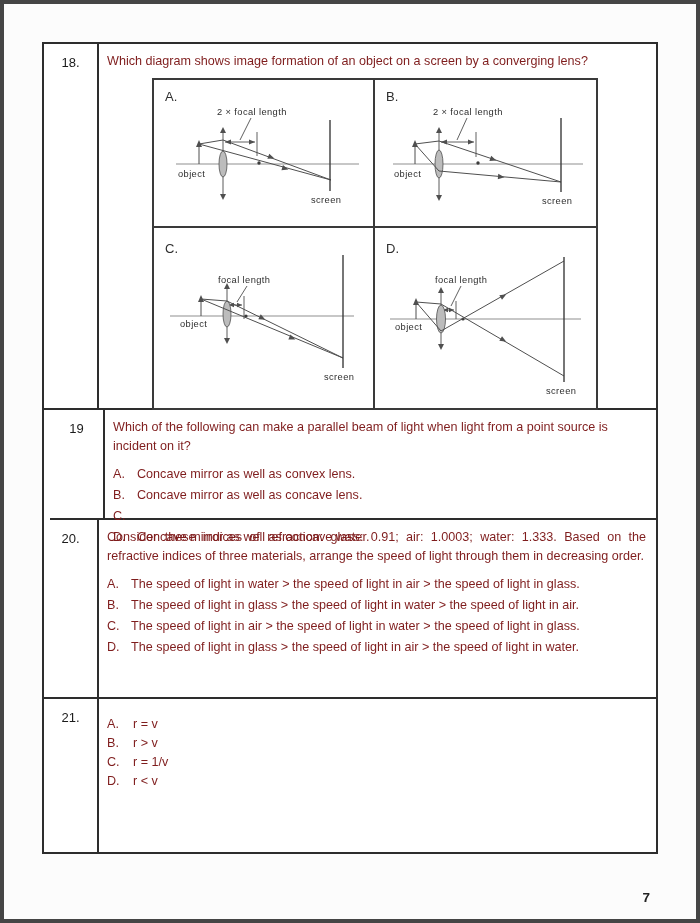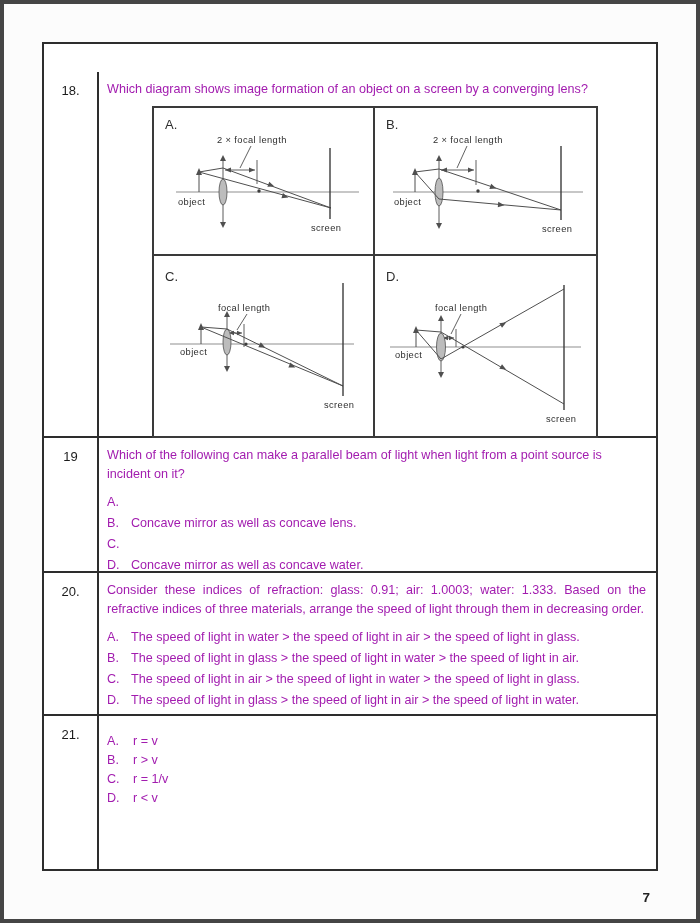--- a/index.html
+++ b/index.html
@@ -14,33 +14,33 @@
     position:absolute; inset:4px;
     background:#fcfcfc;
   }
   .qtable {
     position:absolute; left:38px; top:38px; width:616px;
     border:2px solid #2d2d2d;
     background:#fff;
   }
   .qrow { display:flex; border-bottom:2px solid #2d2d2d; }
   .qrow:last-child { border-bottom:none; }
-  .r18 { height:366px;margin-top:28px; }
-  .r19 { height:135px; }
-  .r20 { height:143px; }
+  .r18 { height:366px; }
+  .r19 { height:110px;margin-left:6px; }
+  .r20 { height:179px; }
   .r21 { height:153px;border-radius:21px; }
   .qnum {
     flex:0 0 55px; width:55px;
     border-right:2px solid #2d2d2d;
     text-align:center; padding-top:11px;
     font-size:13px; color:#1b1b1b;
   }
   .qbody {
     flex:1; padding:8px 10px 8px 8px;
-    font-size:12.6px; line-height:19px; color:#a21caf;
+    font-size:12.6px; line-height:19px; color:#7f1d1d;
   }
   .qtext { text-align:left; }
   .qtext.justify { text-align:justify; }
   .opts { margin-top:8px; }
   .opt { display:flex; line-height:21px; }
   .opt-tight .opt { line-height:19px; }
   .opt .letter { flex:0 0 24px; width:24px; }
   .opt-tight .opt .letter { flex:0 0 26px; width:26px; }
 
   
@@ -222,20 +222,21 @@
       </div>
     </div>
 
     <div class="qrow r19">
       <div class="qnum">19</div>
       <div class="qbody">
         <div class="qtext">Which of the following can make a parallel beam of light when light from a point source is incident on it?</div>
         <div class="opts">
           <div class="opt">
             <span class="letter">A.</span>
+            <span>Concave mirror as well as convex lens.</span>
           </div>
           <div class="opt">
             <span class="letter">B.</span>
             <span>Concave mirror as well as concave lens.</span>
           </div>
           <div class="opt">
             <span class="letter">C.</span>
           </div>
           <div class="opt">
             <span class="letter">D.</span>

